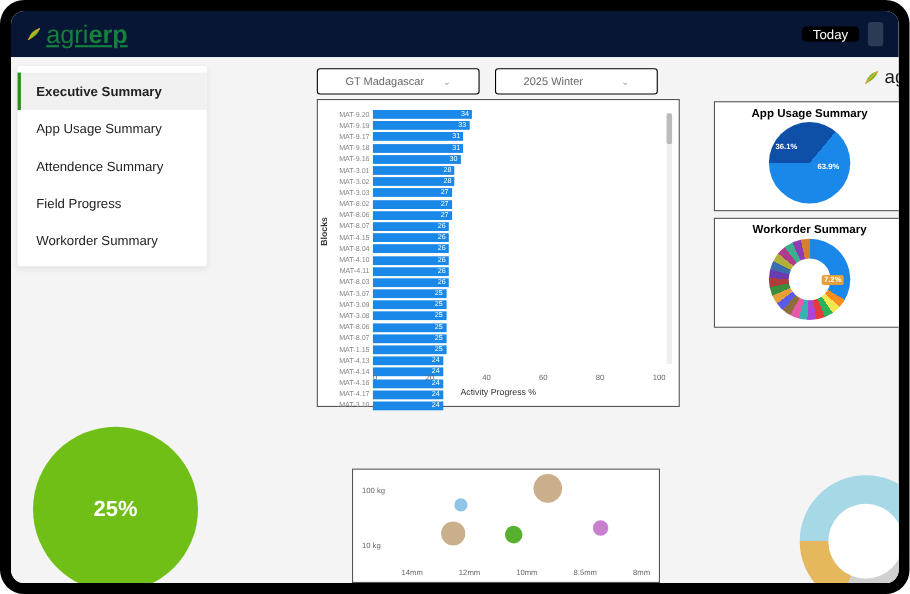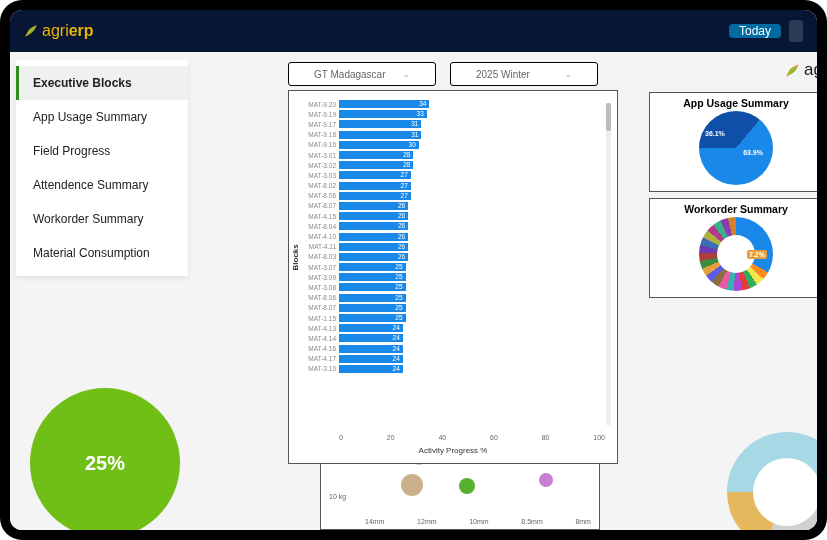--- a/index.html
+++ b/index.html
@@ -1,40 +1,40 @@
 <!DOCTYPE html>
 <html><head>
 <meta charset="utf-8">
 <style>
   * { box-sizing: border-box; margin: 0; padding: 0; }
   html, body { width: 827px; height: 540px; font-family: Arial, sans-serif; overflow: hidden; }
   .tablet-frame { width: 827px; height: 540px; background: #000; border-radius: 22px; padding: 10px; position: relative; }
   .screen { width: 100%; height: 100%; background: #fff; border-radius: 12px; overflow: hidden; position: relative; }
   .topbar { height: 42px; background: #061634; display: flex; align-items: center; padding: 0 14px; justify-content: space-between; }
-  .logo { display: flex; align-items: center; color: #eab308; font-size: 16px; font-weight: 300; gap: 4px; }
+  .logo { display: flex; align-items: center; color: #15803d; font-size: 23px; font-weight: 300; gap: 4px; text-decoration: underline; }
   .logo-mark { width: 14px; height: 14px; display: inline-flex; }
   .logo-text b { font-weight: 600; }
-  .today-btn { background: #0369a1; color: #fff; border: none; border-radius: 4px; padding: 0 10px; font-size: 12px; cursor: pointer; }
+  .today-btn { background: #000000; color: #fff; border: none; border-radius: 4px; padding: 0 10px; font-size: 12px; cursor: pointer; }
   .avatar-ph { width: 14px; height: 22px; background: #2b3a55; border-radius: 3px; margin-left: 8px; }
   .body { position: relative; height: calc(100% - 42px); background: #f4f4f4; }
 
   .sidebar { position: absolute; top: 8px; left: 6px; width: 172px; background: #fff; border-radius: 2px; box-shadow: 0 2px 6px rgba(0,0,0,0.08); padding: 6px 0; z-index: 3; }
   .sidebar-item { padding: 10px 14px; font-size: 12px; color: #222; cursor: pointer; border-left: 3px solid transparent; }
   .sidebar-item.active { background: #f0f0f0; border-left-color: #2e8b1e; font-weight: 600; }
 
   .selects { position: absolute; top: 10px; left: 278px; display: flex; gap: 14px; z-index: 3; }
   .select { width: 148px; height: 24px; background: #fff; border: 1px solid #000000; border-radius: 3px; font-size: 10px; color: #666; display: flex; align-items: center; justify-content: space-between; padding: 0 25px; cursor: pointer; }
   .chev { font-size: 9px; color: #aaa; }
 
   .brand-right { position: absolute; top: 8px; right: -6px; font-size: 17px; color: #1a1a1a; display: flex; align-items: center; gap: 4px; z-index:3; }
   .brand-right .logo-mark { width: 15px; height: 15px; }
 
   .bg-circle { position: absolute; left: 20px; top: 336px; width: 150px; height: 150px; border-radius: 50%; background: #6fbf17; display:flex; align-items:center; justify-content:center; color:#fff; font-size:20px; font-weight:600; z-index:1; }
 
-  .main-chart { position: absolute; left: 278px; top: 38px; width: 330px; height: 374px; background: #fff; border: 1px solid #555; z-index: 3; padding: 6px 4px 4px 4px; }
+  .main-chart { position: absolute; left: 278px; top: 38px; width: 330px; height: 280px; background: #fff; border: 1px solid #555; z-index: 3; padding: 6px 4px 4px 4px; }
   .main-inner { width: 100%; height: 100%; position: relative; }
   .bars-wrap { position: absolute; left: 46px; top: 2px; right: 8px; bottom: 34px; }
   .bar-row { display: flex; align-items: center; height: 10.2px; position: relative; }
   .bar-lbl { position: absolute; right: calc(100% + 3px); font-size: 6.5px; color: #888; white-space: nowrap; }
   .bar-fill { height: 8px; background: #1a88e8; position: relative; }
   .bar-val { position: absolute; right: 3px; top: 0; color: #fff; font-size: 6.5px; line-height:8px; }
   .y-axis-label { position:absolute; left:2px; top:50%; transform: rotate(-90deg) translateX(12px); transform-origin:left; font-size:8px; color:#333; font-weight:600; }
   .x-ticks { position:absolute; left:46px; right:8px; bottom:18px; display:flex; justify-content:space-between; font-size:7px; color:#666; }
   .x-label { position:absolute; bottom:4px; left:0; right:0; text-align:center; font-size:8px; color:#333; }
   .scroll-track { position:absolute; right:2px; top:6px; width:5px; bottom:34px; background:#eee; }
@@ -73,26 +73,25 @@
       </div>
       <div style="display:flex;align-items:center">
         <button class="today-btn">Today</button>
         <div class="avatar-ph"></div>
       </div>
     </div>
 
     <div class="body">
 
       <div class="sidebar" id="sidebar">
-          <div class="sidebar-item active">Executive Blocks</div>
+          <div class="sidebar-item active">Executive Summary</div>
           <div class="sidebar-item">App Usage Summary</div>
+          <div class="sidebar-item">Attendence Summary</div>
           <div class="sidebar-item">Field Progress</div>
-          <div class="sidebar-item">Attendence Summary</div>
           <div class="sidebar-item">Workorder Summary</div>
-          <div class="sidebar-item">Material Consumption</div>
         </div>
 
       <div class="selects">
         <div class="select">
           <span>GT Madagascar</span>
           <span class="chev">⌄</span>
         </div>
         <div class="select">
           <span>2025 Winter</span>
           <span class="chev">⌄</span>

